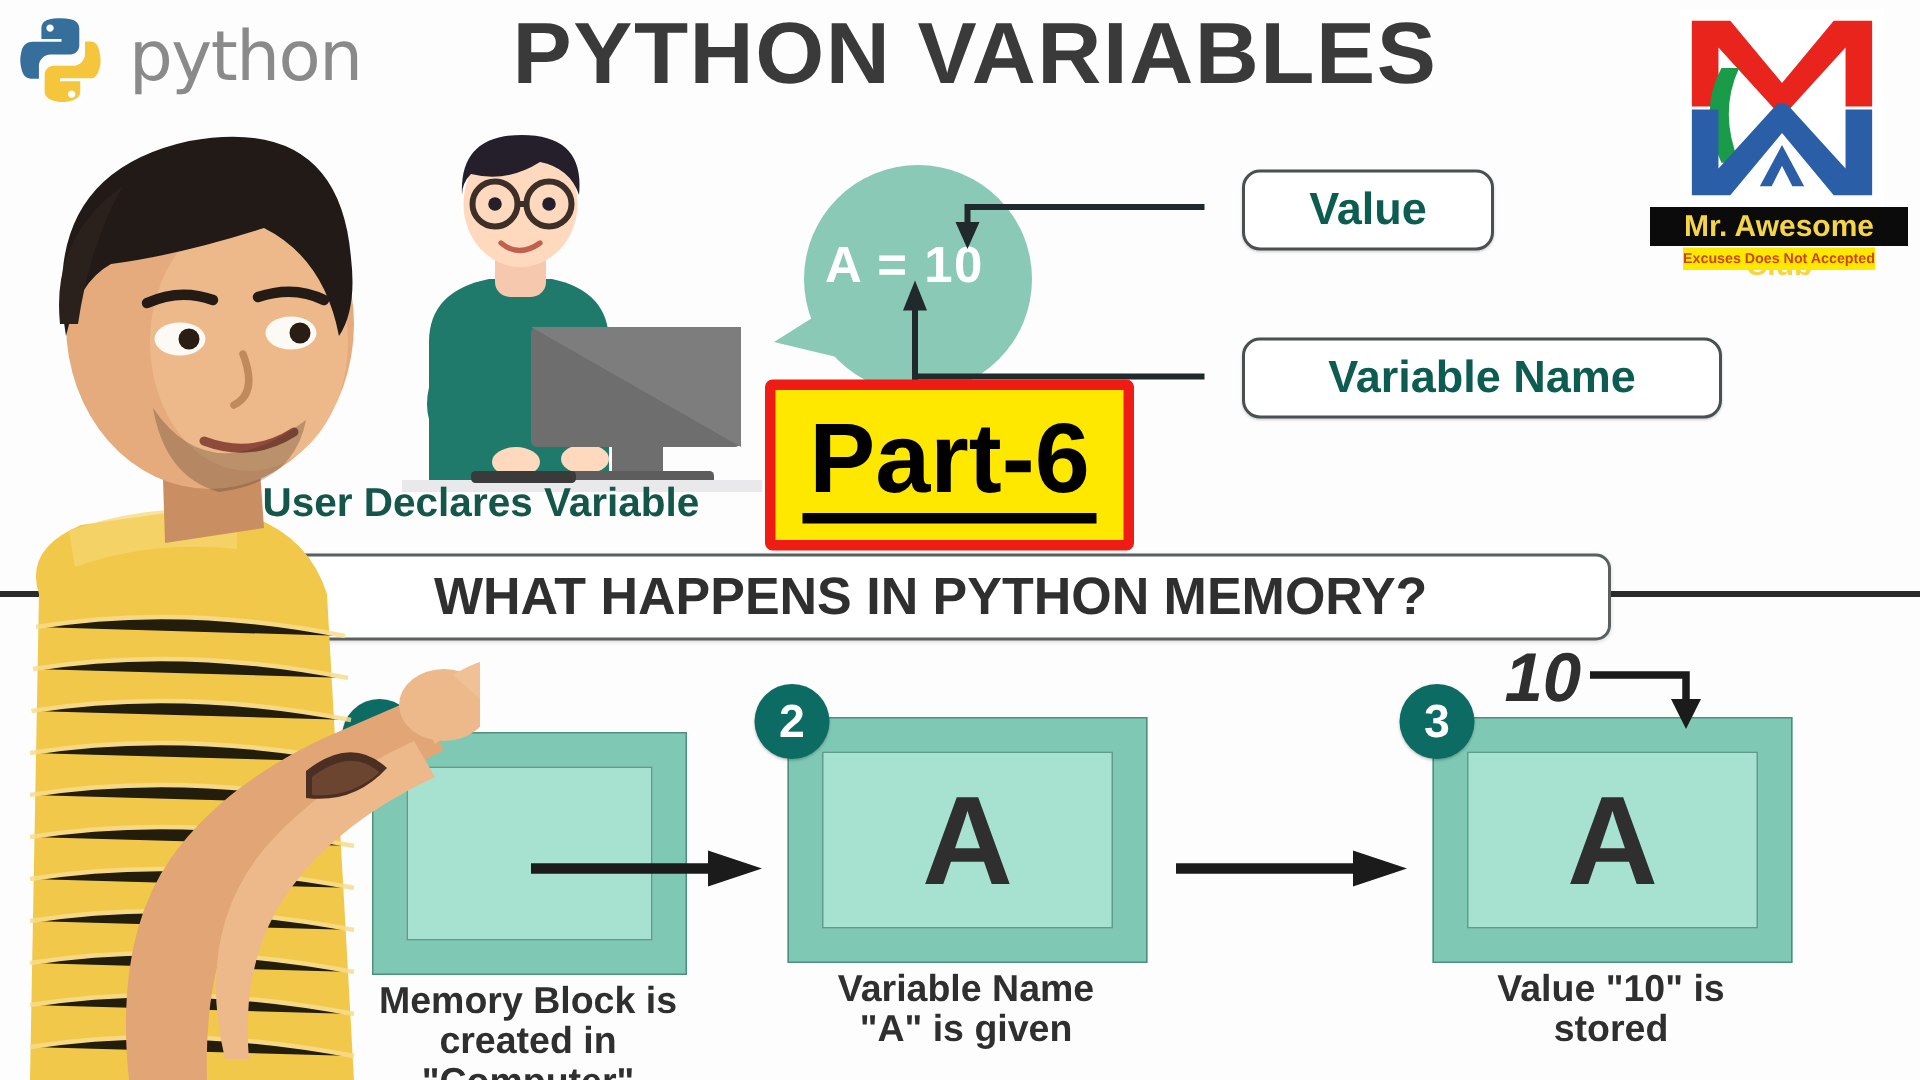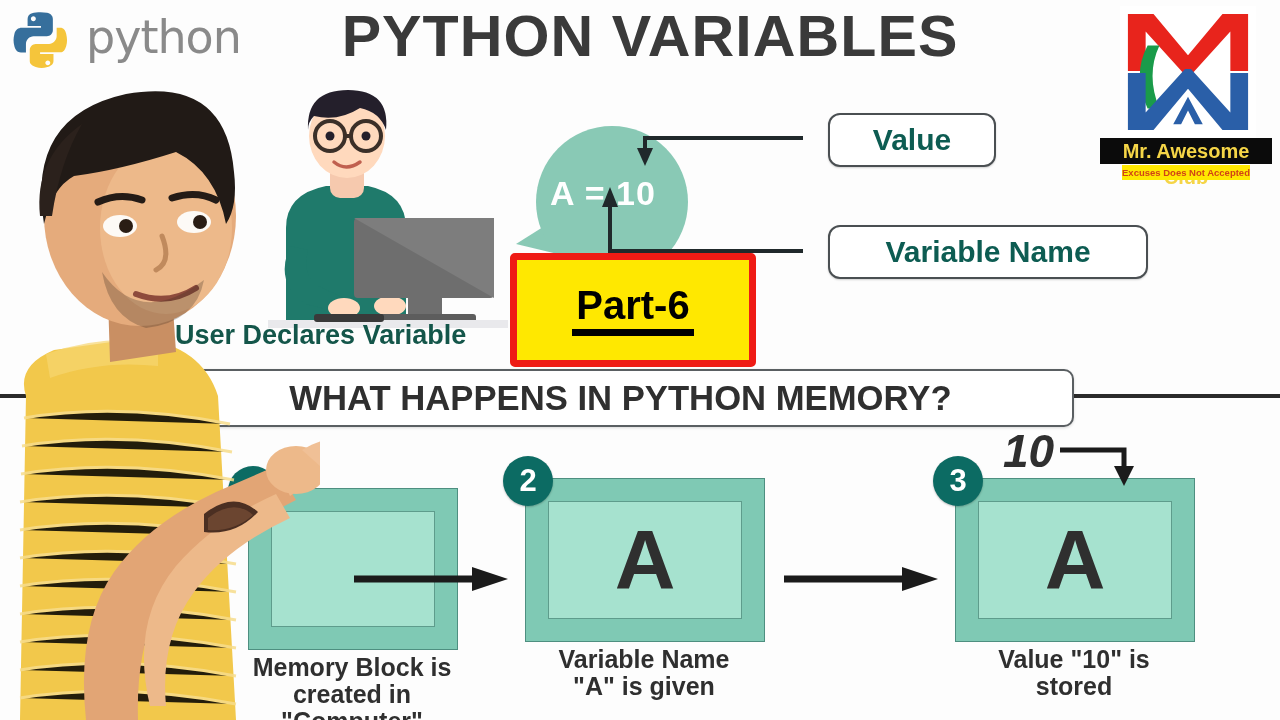--- a/index.html
+++ b/index.html
@@ -41,21 +41,21 @@
   #awesome .tagbar{
     position:absolute;left:26px;top:161px;width:128px;height:15px;background:#ffe800;
     color:#d04316;font-weight:700;font-size:9.5px;line-height:15px;text-align:center;
     font-family:"Liberation Sans",sans-serif;
   }
 
   
   #illus{left:248px;top:78px;width:260px;height:250px;}
 
   
-  #bubble{left:508px;top:126px;width:190px;height:160px;}
+  #bubble{left:508px;top:110px;width:190px;height:160px;}
   #bubbleText{
     position:absolute;left:0;top:48px;width:190px;text-align:center;
     color:#ffffff;font-size:34px;font-weight:700;letter-spacing:1px;
     font-family:"Liberation Sans",sans-serif;
   }
 
   
   .callout{
     background:#ffffff;border:2px solid #4a4f52;border-radius:12px;
     color:#0d5c52;font-weight:700;font-family:"Liberation Sans",sans-serif;
@@ -73,21 +73,21 @@
     font-family:"Liberation Sans",sans-serif;white-space:nowrap;
   }
 
   
   #partBadge{
     left:510px;top:253px;width:232px;height:100px;
     background:#ffe800;border:7px solid #ef1b15;border-radius:5px;
     display:flex;align-items:center;justify-content:center;
   }
   #partBadge span{
-    color:#000;font-size:40px;font-weight:700;line-height:1;
+    color:#000;font-size:66px;font-weight:700;line-height:1;
     font-family:"Liberation Sans",sans-serif;
     border-bottom:7px solid #000;padding:0 4px 4px 4px;
   }
 
   
   #bandLine{left:0;top:394px;width:1280px;height:4px;background:#2b2b2b;}
   #bandBox{
     left:166px;top:369px;width:904px;height:54px;
     background:#ffffff;border:2px solid #5a5f62;border-radius:10px;
     display:flex;align-items:center;justify-content:center;

